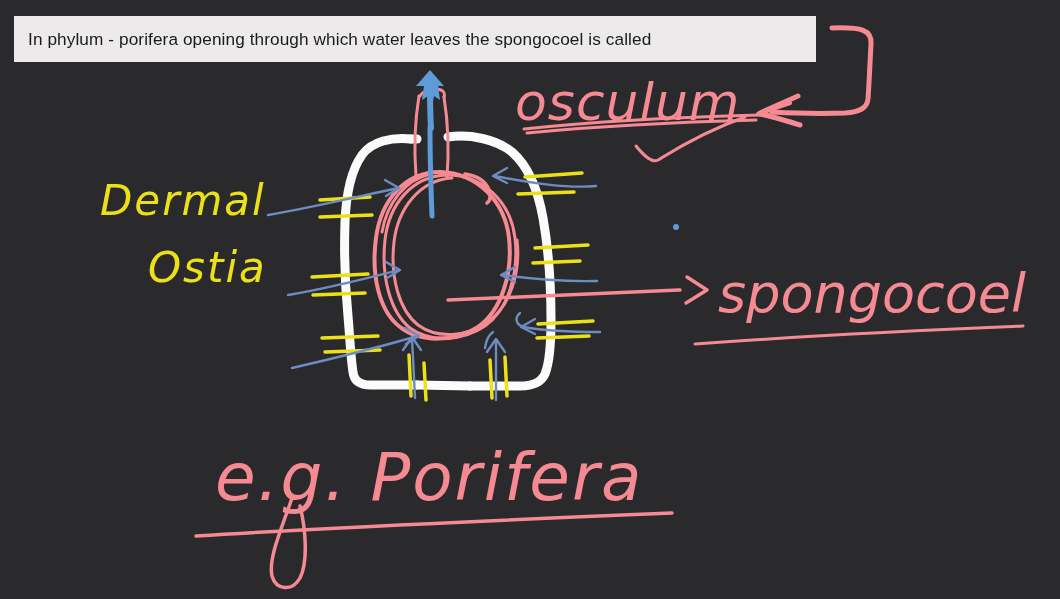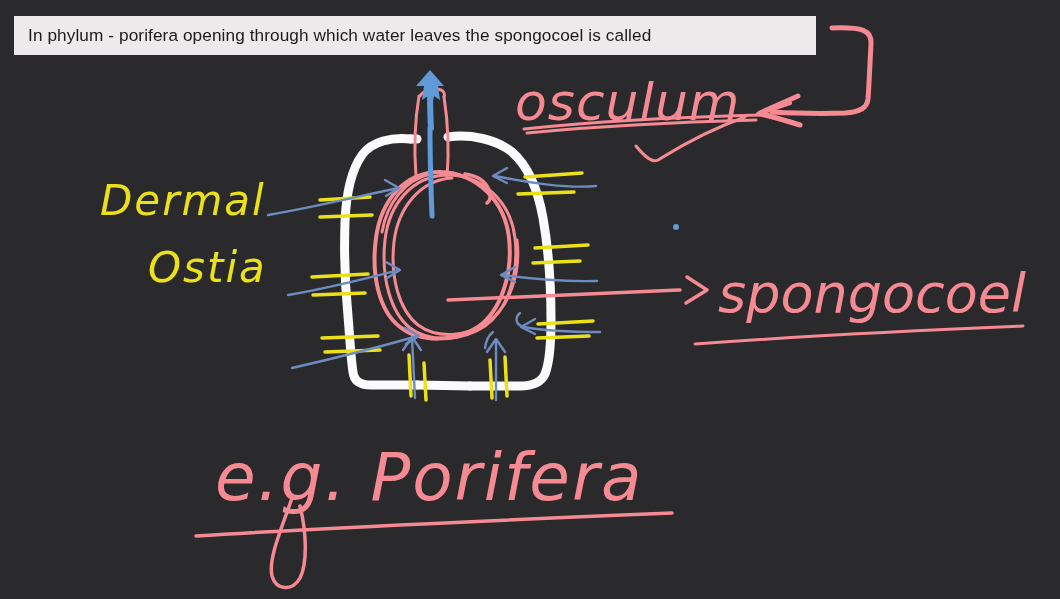--- a/index.html
+++ b/index.html
@@ -15,21 +15,21 @@
     background: #2a2a2d;
     overflow: hidden;
     font-family: "Liberation Sans", sans-serif;
   }
   
   #question-banner {
     position: absolute;
     left: 14px;
     top: 16px;
     width: 802px;
-    height: 39px;
+    height: 46px;
     background: #eceaea;
     display: flex;
     align-items: center;
     box-sizing: border-box;
     padding: 8px 14px;
   }
   #question-text {
     color: #1b1b1b;
     font-size: 17.2px;
     font-family: "Liberation Sans", sans-serif;

